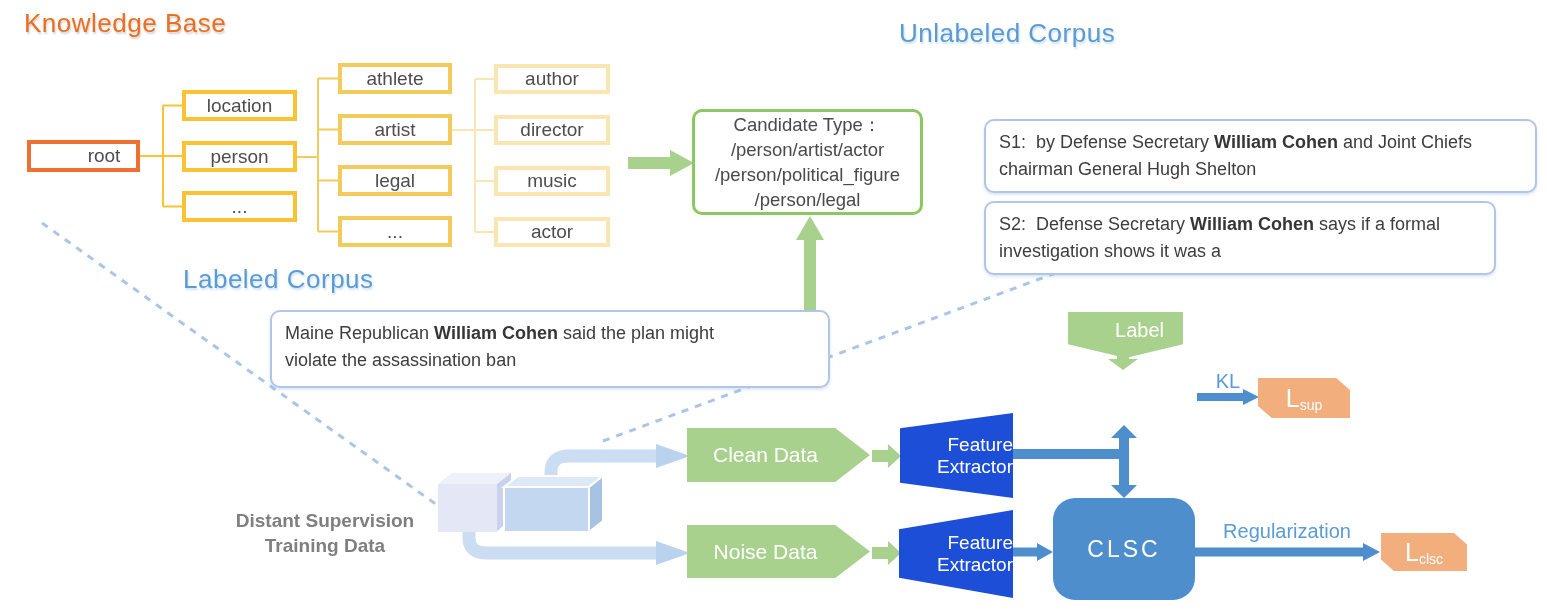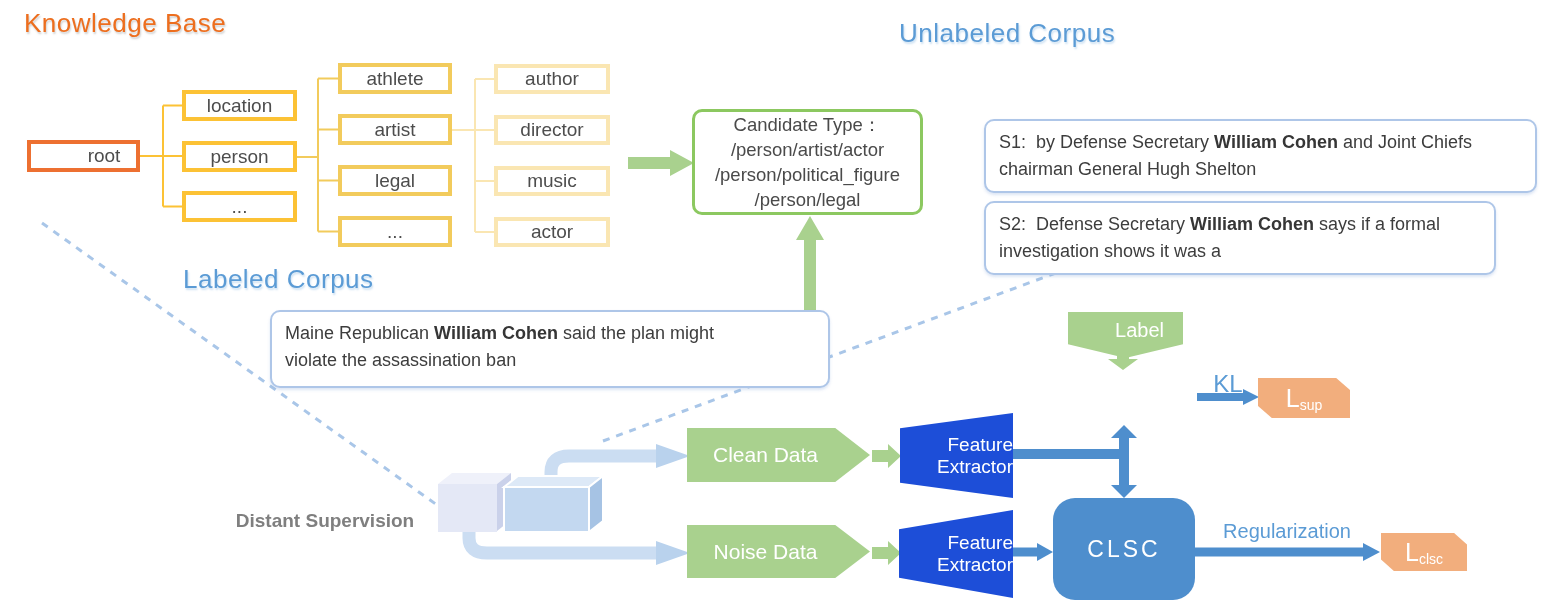--- a/index.html
+++ b/index.html
@@ -131,38 +131,39 @@
   <div class="abs corpus-box" style="left:984px; top:95px; width:553px; height:74px;margin-top:24px;"><span>S1:  by Defense Secretary </span><b>William Cohen</b><span> and Joint Chiefs
 chairman General Hugh Shelton</span></div>
   <div class="abs corpus-box" style="left:984px; top:201px; width:512px; height:74px;"><span>S2:  Defense Secretary </span><b>William Cohen</b><span> says if a formal
 investigation shows it was a</span></div>
 
   <div class="abs corpus-box" style="left:270px; top:310px; width:560px; height:78px;"><span>Maine Republican </span><b>William Cohen</b><span> said the plan might
 violate the assassination ban</span></div>
 
   <div class="abs gray-label" style="left:200px; top:508px; width:250px;">
     <div>Distant Supervision</div>
+    <div>Training Data</div>
   </div>
 
   <div class="abs pent-green" style="left:687px; top:428px; width:183px; height:54px;">Clean Data</div>
   <div class="abs pent-green" style="left:687px; top:525px; width:183px; height:53px;">Noise Data</div>
 
   <div class="abs fe-trap fe-top" style="left:900px; top:413px; width:113px; height:85px;">
     <div>Feature</div>
     <div>Extractor</div>
   </div>
   <div class="abs fe-trap fe-bot" style="left:899px; top:510px; width:114px; height:88px;">
     <div>Feature</div>
     <div>Extractor</div>
   </div>
 
   <div class="abs label-pent" style="left:1068px; top:312px; width:115px; height:46px;padding-left:28px;">Label</div>
   <div class="abs blue-box clsc" style="left:1053px; top:498px; width:142px; height:102px;">CLSC</div>
 
-  <div class="abs flow-label" style="left:1200px; top:370px; width:56px; font-size:24px;">KL</div>
+  <div class="abs flow-label" style="left:1200px; top:370px; width:56px; font-size:20px;">KL</div>
   <div class="abs flow-label" style="left:1212px; top:520px; width:150px; font-size:20px;">Regularization</div>
 
   <div class="abs loss" style="left:1258px; top:378px; width:92px; height:40px;">
       <span class="base">L</span>
       <span class="sub">sup</span>
     </div>
   <div class="abs loss" style="left:1381px; top:533px; width:86px; height:38px;">
       <span class="base">L</span>
       <span class="sub">clsc</span>
     </div>

